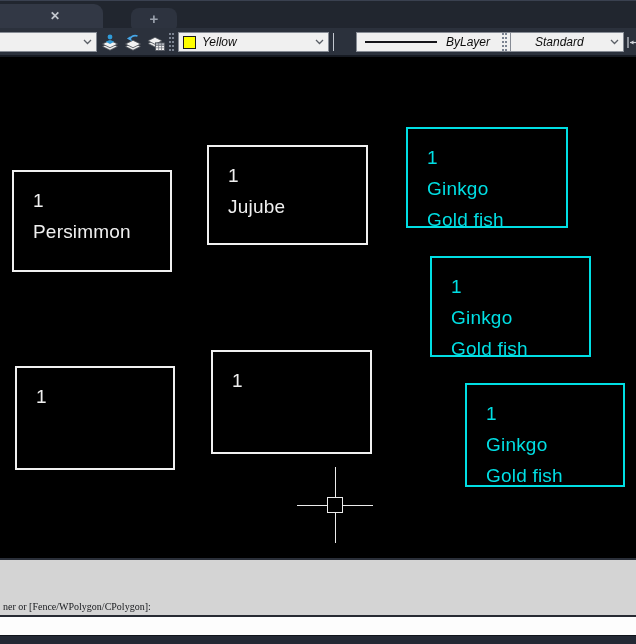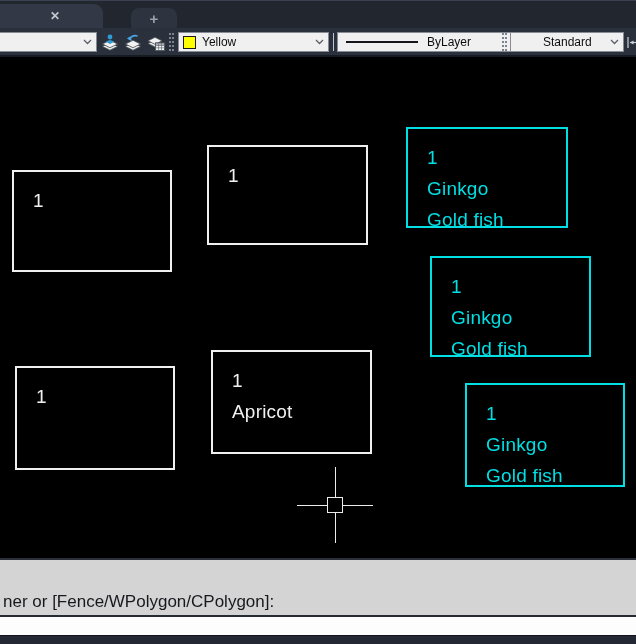--- a/index.html
+++ b/index.html
@@ -7,50 +7,50 @@
     width:636px;height:644px;position:relative;overflow:hidden;
     background:#000;font-family:"Liberation Sans",sans-serif;
     -webkit-font-smoothing:antialiased;
   }
   
   .tabbar{position:absolute;top:0;left:0;right:0;height:28px;background:#21262f;border-top:1px solid #3a4150;box-sizing:border-box;}
   .tab{position:absolute;left:-14px;top:3px;width:117px;height:25px;background:#323845;border-radius:0 9px 0 0;}
   .tab-close{position:absolute;left:61px;top:4px;width:16px;height:16px;display:flex;align-items:center;justify-content:center;color:#c3c7ce;font-size:12px;font-weight:bold;cursor:default;}
   .newtab{position:absolute;left:131px;top:7px;width:46px;height:21px;background:#2d333f;border-radius:8px 8px 4px 4px;display:flex;align-items:center;justify-content:center;color:#9aa1ac;font-size:15px;font-weight:bold;}
   
-  .toolbar{position:absolute;top:28px;left:0;right:0;height:29px;background:#2b313c;border-bottom:2px solid #161a22;box-sizing:border-box;}
+  .toolbar{position:absolute;top:28px;left:0;right:0;height:29px;background:#2b313c;border-bottom:2px solid #161a22;box-sizing:border-box;font-style:italic;}
   .combo{position:absolute;top:4px;height:20px;background:#f0f0f0;border:1px solid #868b94;box-sizing:border-box;display:flex;align-items:center;font-size:12px;color:#0d0d0d;}
   .combo .chev{margin-left:auto;margin-right:4px;flex:0 0 auto;display:block;}
   .combo-layer{left:0;width:97px;border-left:none;}
   .tool-btn{position:absolute;top:4px;width:21px;height:21px;display:flex;align-items:center;justify-content:center;}
   .grip{position:absolute;top:5px;width:6px;height:18px;}
   .grip::before,.grip::after{content:"";position:absolute;top:0;bottom:0;width:2px;background:repeating-linear-gradient(to bottom,#7b8391 0 2px,transparent 2px 4px);}
   .grip::before{left:0;}
   .grip::after{left:3px;}
   .swatch{width:13px;height:13px;margin-left:4px;border:1px solid #1a1a1a;box-sizing:border-box;flex:0 0 auto;}
   .combo-color{left:178px;width:151px;}
   .combo-color .lbl{margin-left:6px;}
   .vsep{position:absolute;left:333px;top:5px;width:1px;height:18px;background:#c2c7cf;}
-  .combo-ltype{left:337px;width:187px;}
+  .combo-ltype{left:356px;width:187px;}
   .ltype-sample{width:72px;height:2px;background:#15151a;margin-left:8px;flex:0 0 auto;}
   .combo-ltype .lbl{margin-left:9px;}
   .combo-style{left:510px;width:114px;}
-  .combo-style .lbl{margin-left:32px;}
+  .combo-style .lbl{margin-left:24px;}
   .edge-icon{position:absolute;left:626px;top:5px;width:14px;height:19px;overflow:hidden;}
   
   .canvas{position:absolute;top:57px;left:0;width:636px;height:501px;overflow:hidden;}
   .box{position:absolute;border:2px solid;box-sizing:border-box;padding:13px 0 0 19px;font-size:19px;line-height:31px;letter-spacing:0.2px;}
   .box-line{white-space:nowrap;}
   .crosshair{position:absolute;width:0;height:0;}
   .ch-h{position:absolute;left:-38px;top:0;width:76px;height:1px;background:#ececec;}
   .ch-v{position:absolute;top:-38px;left:0;width:1px;height:76px;background:#ececec;}
   .pickbox{position:absolute;left:-8px;top:-8px;width:16px;height:16px;border:1px solid #ececec;background:#000;box-sizing:border-box;}
   
   .cmdpanel{position:absolute;top:558px;left:0;right:0;height:59px;background:#d4d4d4;border-top:2px solid #2a2f39;border-bottom:2px solid #272b33;box-sizing:border-box;}
-  .cmd-text{position:absolute;left:3px;bottom:3px;font-family:Liberation Sans, sans-serif;font-size:17px;color:#17191d;white-space:pre;}
+  .cmd-text{position:absolute;left:3px;bottom:3px;font-family:Liberation Serif, serif;font-size:10px;color:#17191d;white-space:pre;}
   .cmdinput{position:absolute;top:617px;left:0;right:0;height:18px;background:#fdfdfd;}
   .statusbar{position:absolute;top:635px;left:0;right:0;height:9px;background:#232834;border-top:1px solid #10141b;box-sizing:border-box;}
 </style>
 </head>
 <body>
 
 <div class="tabbar">
   <div class="tab">
     <span class="tab-close">✕</span>
   </div>
@@ -126,40 +126,41 @@
       <path d="M2 4 V15" stroke="#cfd3d9" stroke-width="1.2"></path>
       <path d="M4 9.5 H14" stroke="#cfd3d9" stroke-width="1.2"></path>
       <path d="M4 9.5 L7.5 7.5 V11.5 Z" fill="#cfd3d9"></path>
     </svg>
   </div>
 </div>
 
 <div class="canvas" id="canvas" style="background: rgb(0, 0, 0);">
   <div class="box" style="left: 12px; top: 113px; width: 160px; height: 102px; border-color: rgb(240, 240, 240); color: rgb(240, 240, 240);">
       <div class="box-line">1</div>
+      <div class="box-line">Persimmon</div>
     </div>
     <div class="box" style="left: 207px; top: 88px; width: 161px; height: 100px; border-color: rgb(240, 240, 240); color: rgb(240, 240, 240);">
       <div class="box-line">1</div>
+      <div class="box-line">Jujube</div>
     </div>
     <div class="box" style="left: 406px; top: 70px; width: 162px; height: 101px; border-color: rgb(0, 223, 228); color: rgb(0, 223, 228);">
       <div class="box-line">1</div>
       <div class="box-line">Ginkgo</div>
       <div class="box-line">Gold fish</div>
     </div>
     <div class="box" style="left: 430px; top: 199px; width: 161px; height: 101px; border-color: rgb(0, 223, 228); color: rgb(0, 223, 228);">
       <div class="box-line">1</div>
       <div class="box-line">Ginkgo</div>
       <div class="box-line">Gold fish</div>
     </div>
     <div class="box" style="left: 15px; top: 309px; width: 160px; height: 104px; border-color: rgb(240, 240, 240); color: rgb(240, 240, 240);">
       <div class="box-line">1</div>
     </div>
     <div class="box" style="left: 211px; top: 293px; width: 161px; height: 104px; border-color: rgb(240, 240, 240); color: rgb(240, 240, 240);">
       <div class="box-line">1</div>
-      <div class="box-line">Apricot</div>
     </div>
     <div class="box" style="left: 465px; top: 326px; width: 160px; height: 104px; border-color: rgb(0, 223, 228); color: rgb(0, 223, 228);">
       <div class="box-line">1</div>
       <div class="box-line">Ginkgo</div>
       <div class="box-line">Gold fish</div>
     </div>
     <div class="crosshair" id="crosshair" style="left: 335px; top: 448px;">
     <div class="ch-h"></div>
     <div class="ch-v"></div>
     <div class="pickbox"></div>

